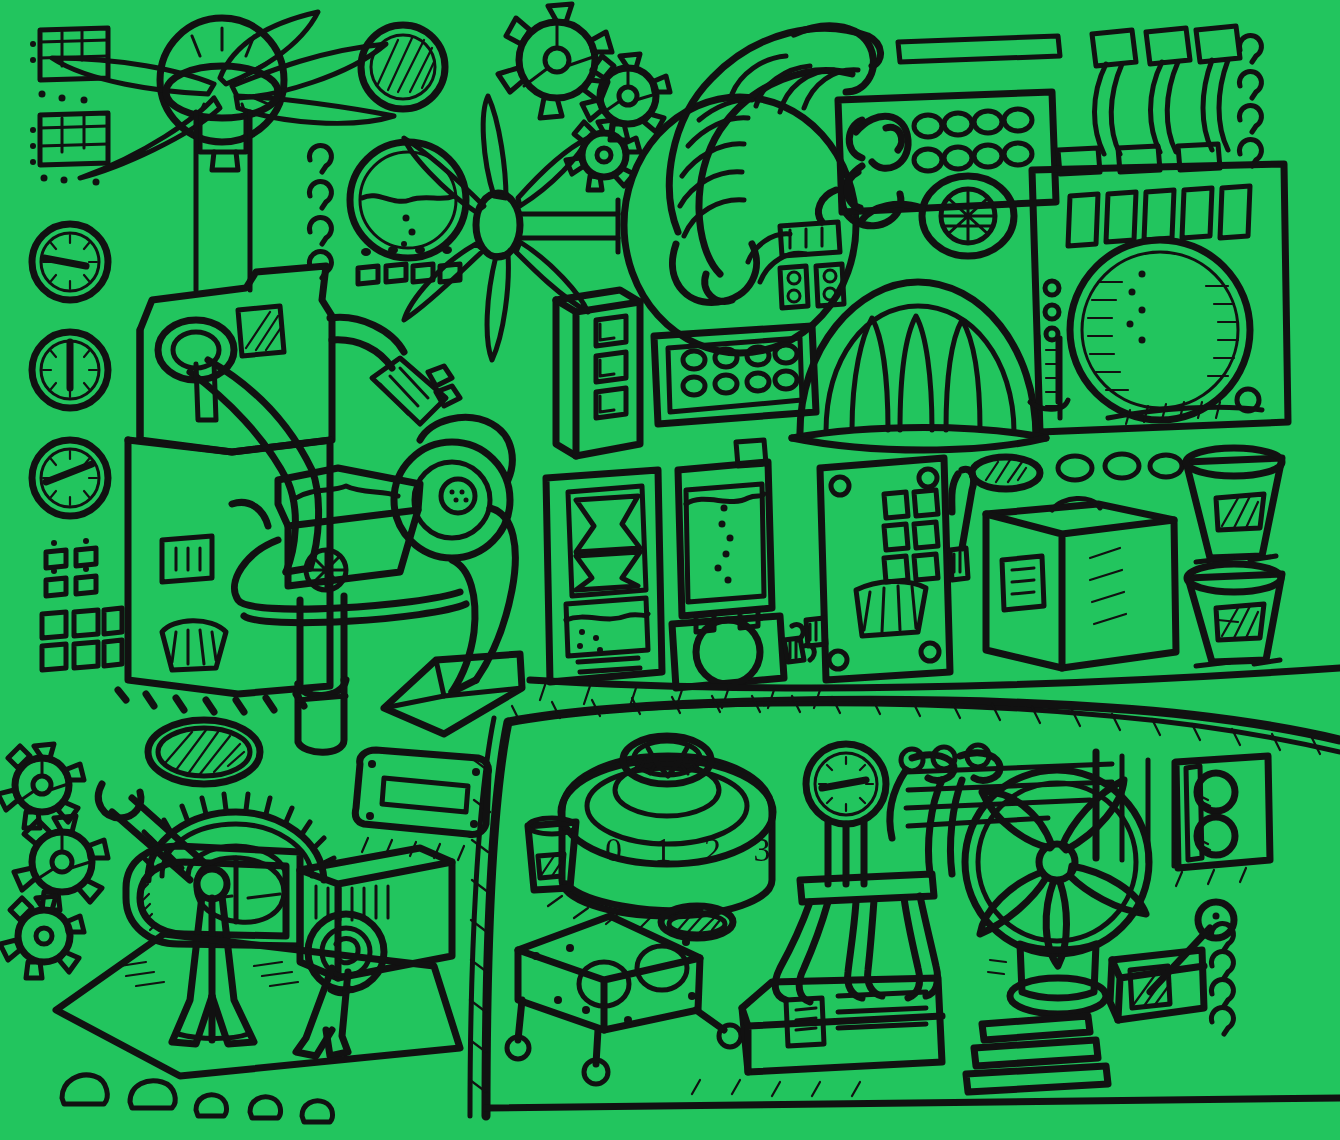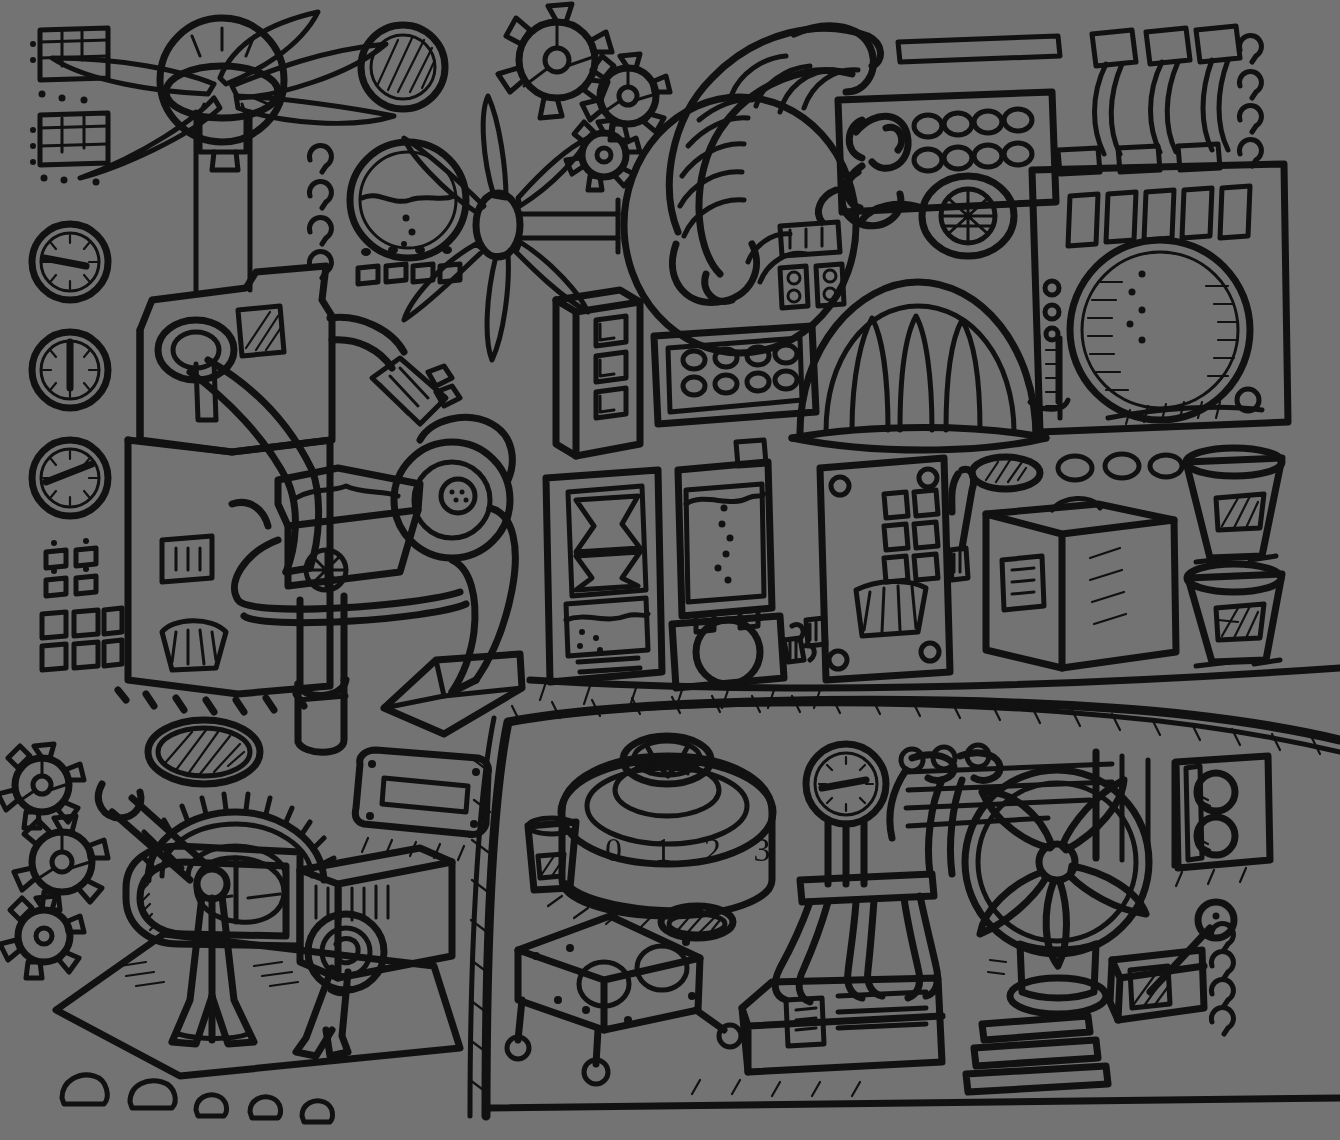--- a/index.html
+++ b/index.html
@@ -1,17 +1,17 @@
 <!DOCTYPE html>
 <html><head>
 <meta charset="utf-8">
 <style>
   html,body{margin:0;padding:0;background:#ffffff;}
   body{width:1340px;height:1140px;overflow:hidden;font-family:"Liberation Sans",sans-serif;}
-  #scene{position:relative;width:1340px;height:1140px;background:#737373;}
+  #scene{position:relative;width:1340px;height:1140px;background:#22c55e;}
   svg#art{display:block;width:1340px;height:1140px;}
   .ink{fill:none;stroke:#111111;stroke-linecap:round;stroke-linejoin:round;}
   .w1{stroke-width:3;}
   .w2{stroke-width:5;}
   .w3{stroke-width:7;}
   .w4{stroke-width:9;}
   .thin{stroke-width:2.2;}
   .solid{fill:#111111;stroke:none;}
   .numlabel{font-family:"Liberation Serif",serif;font-size:34px;fill:#111;stroke:none;letter-spacing:12px;}
 </style>

